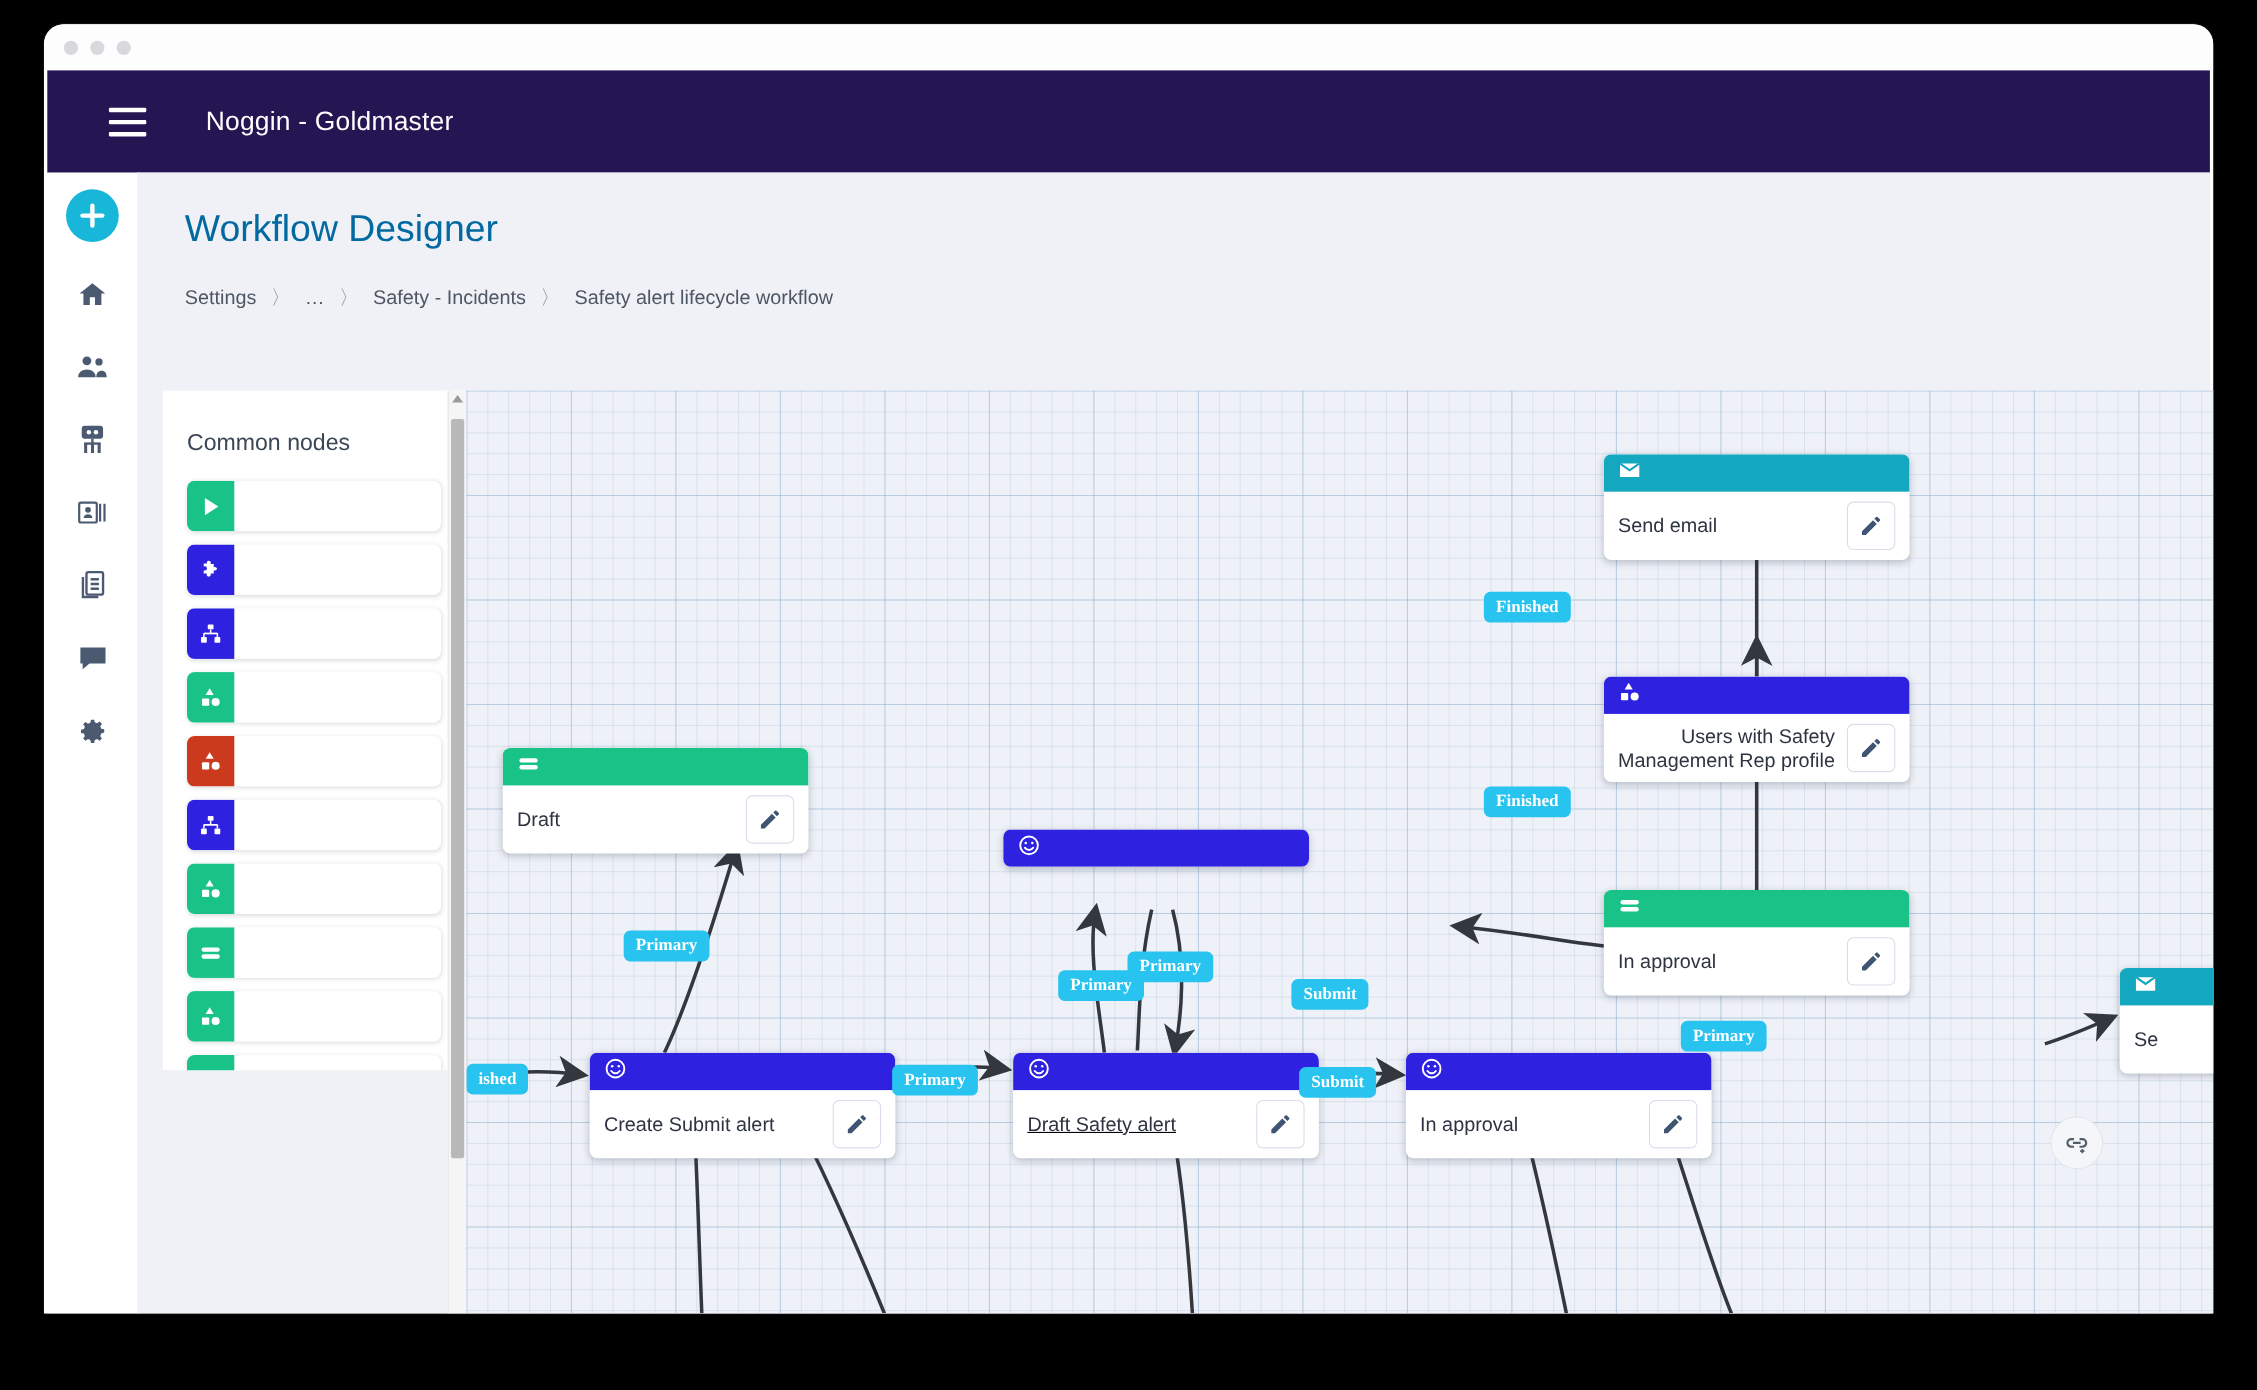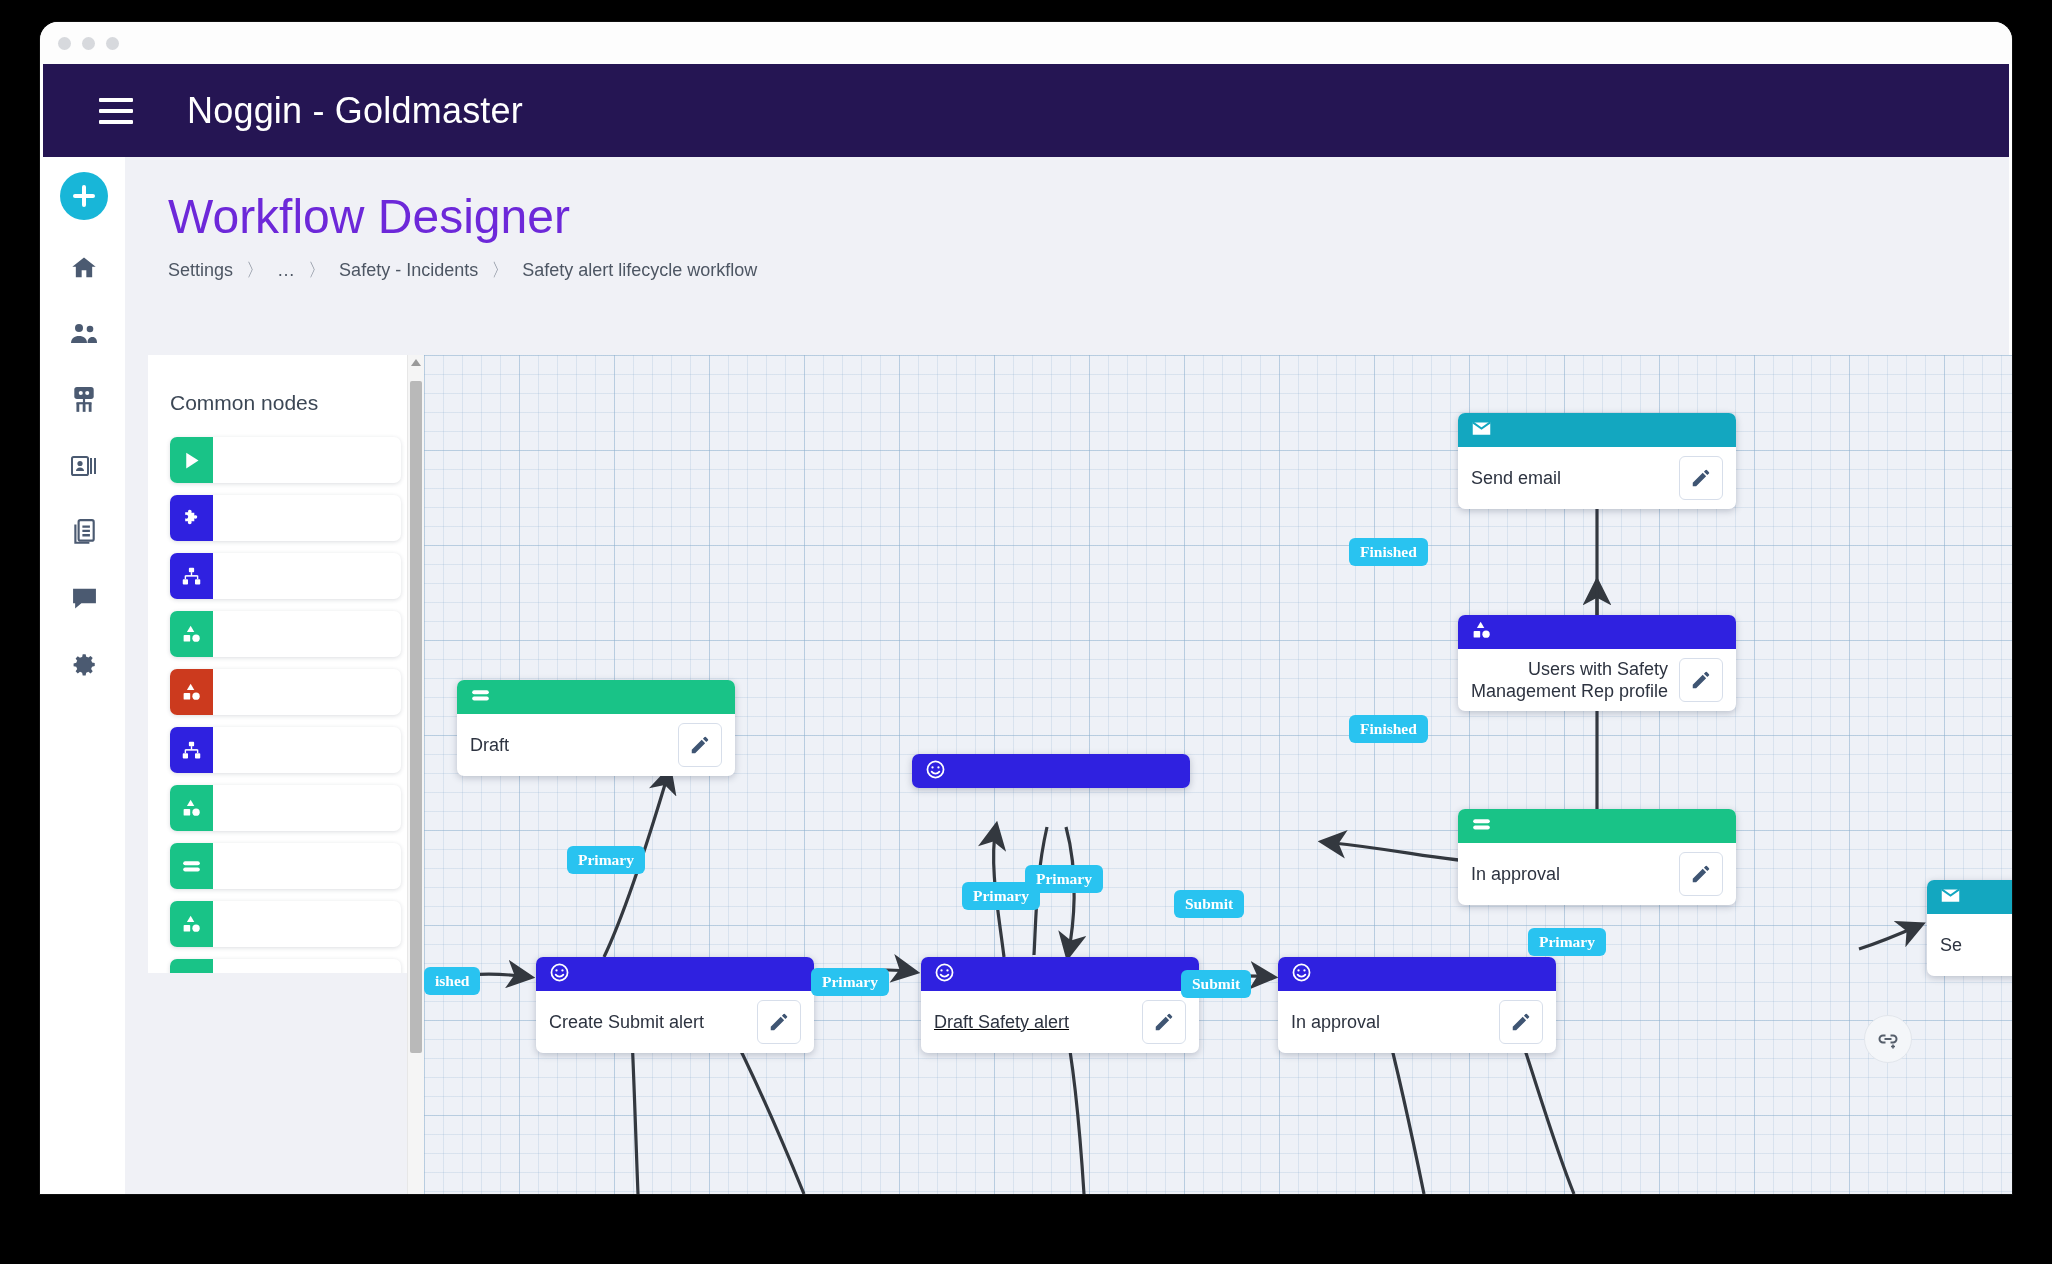--- a/index.html
+++ b/index.html
@@ -18,37 +18,37 @@
   .dot{width:13px;height:13px;border-radius:50%;background:#d7d9dd;}
 
   
   .appbar{
     position:absolute;left:3px;top:42px;width:1966px;height:93px;
     background:#251553;display:flex;align-items:center;
   }
   .burger{width:34px;height:26px;margin-left:56px;display:flex;flex-direction:column;
           justify-content:space-between;cursor:pointer;}
   .burger i{display:block;height:4px;background:#fff;border-radius:1px;}
-  .apptitle{margin-left:54px;color:#ffffff;font-size:36px;letter-spacing:.2px;}
+  .apptitle{margin-left:54px;color:#ffffff;font-size:24px;letter-spacing:.2px;}
 
   
   .rail{
     position:absolute;left:3px;top:135px;width:82px;height:1037px;background:#ffffff;
     border-right:1px solid #eceef2;
   }
   .railbtn{width:100%;height:66px;display:flex;align-items:center;justify-content:center;cursor:pointer;}
   .plus{width:48px;height:48px;border-radius:50%;background:#18b6d8;display:flex;
         align-items:center;justify-content:center;}
   .plus:before{content:"";position:absolute;width:22px;height:3.4px;background:#fff;border-radius:2px;}
   .plus:after{content:"";position:absolute;width:3.4px;height:22px;background:#fff;border-radius:2px;}
 
   
   .content{position:absolute;left:85px;top:135px;width:1884px;height:1037px;background:#f0f1f6;}
   .pagehead{position:absolute;left:0;top:0;width:100%;height:198px;background:#f0f1f6;}
-  .pagetitle{position:absolute;left:43px;top:32px;font-size:48px;color:#6d28d9;font-weight:400;}
+  .pagetitle{position:absolute;left:43px;top:32px;font-size:34px;color:#0369a1;font-weight:400;}
   .crumbs{position:absolute;left:43px;top:101px;font-size:18px;color:#5b6470;white-space:nowrap;}
   .crumbs span.sep{color:#8d95a1;margin:0 8px;}
   .crumbs span.it{color:#4d5663;}
 
   
   .palette{
     position:absolute;left:23px;top:198px;width:275px;height:618px;
     background:#ffffff;border-right:1px solid #e3e6ea;overflow:hidden;
   }
   .palette-title{margin:36px 0 0 22px;font-size:21px;color:#3c4755;}

